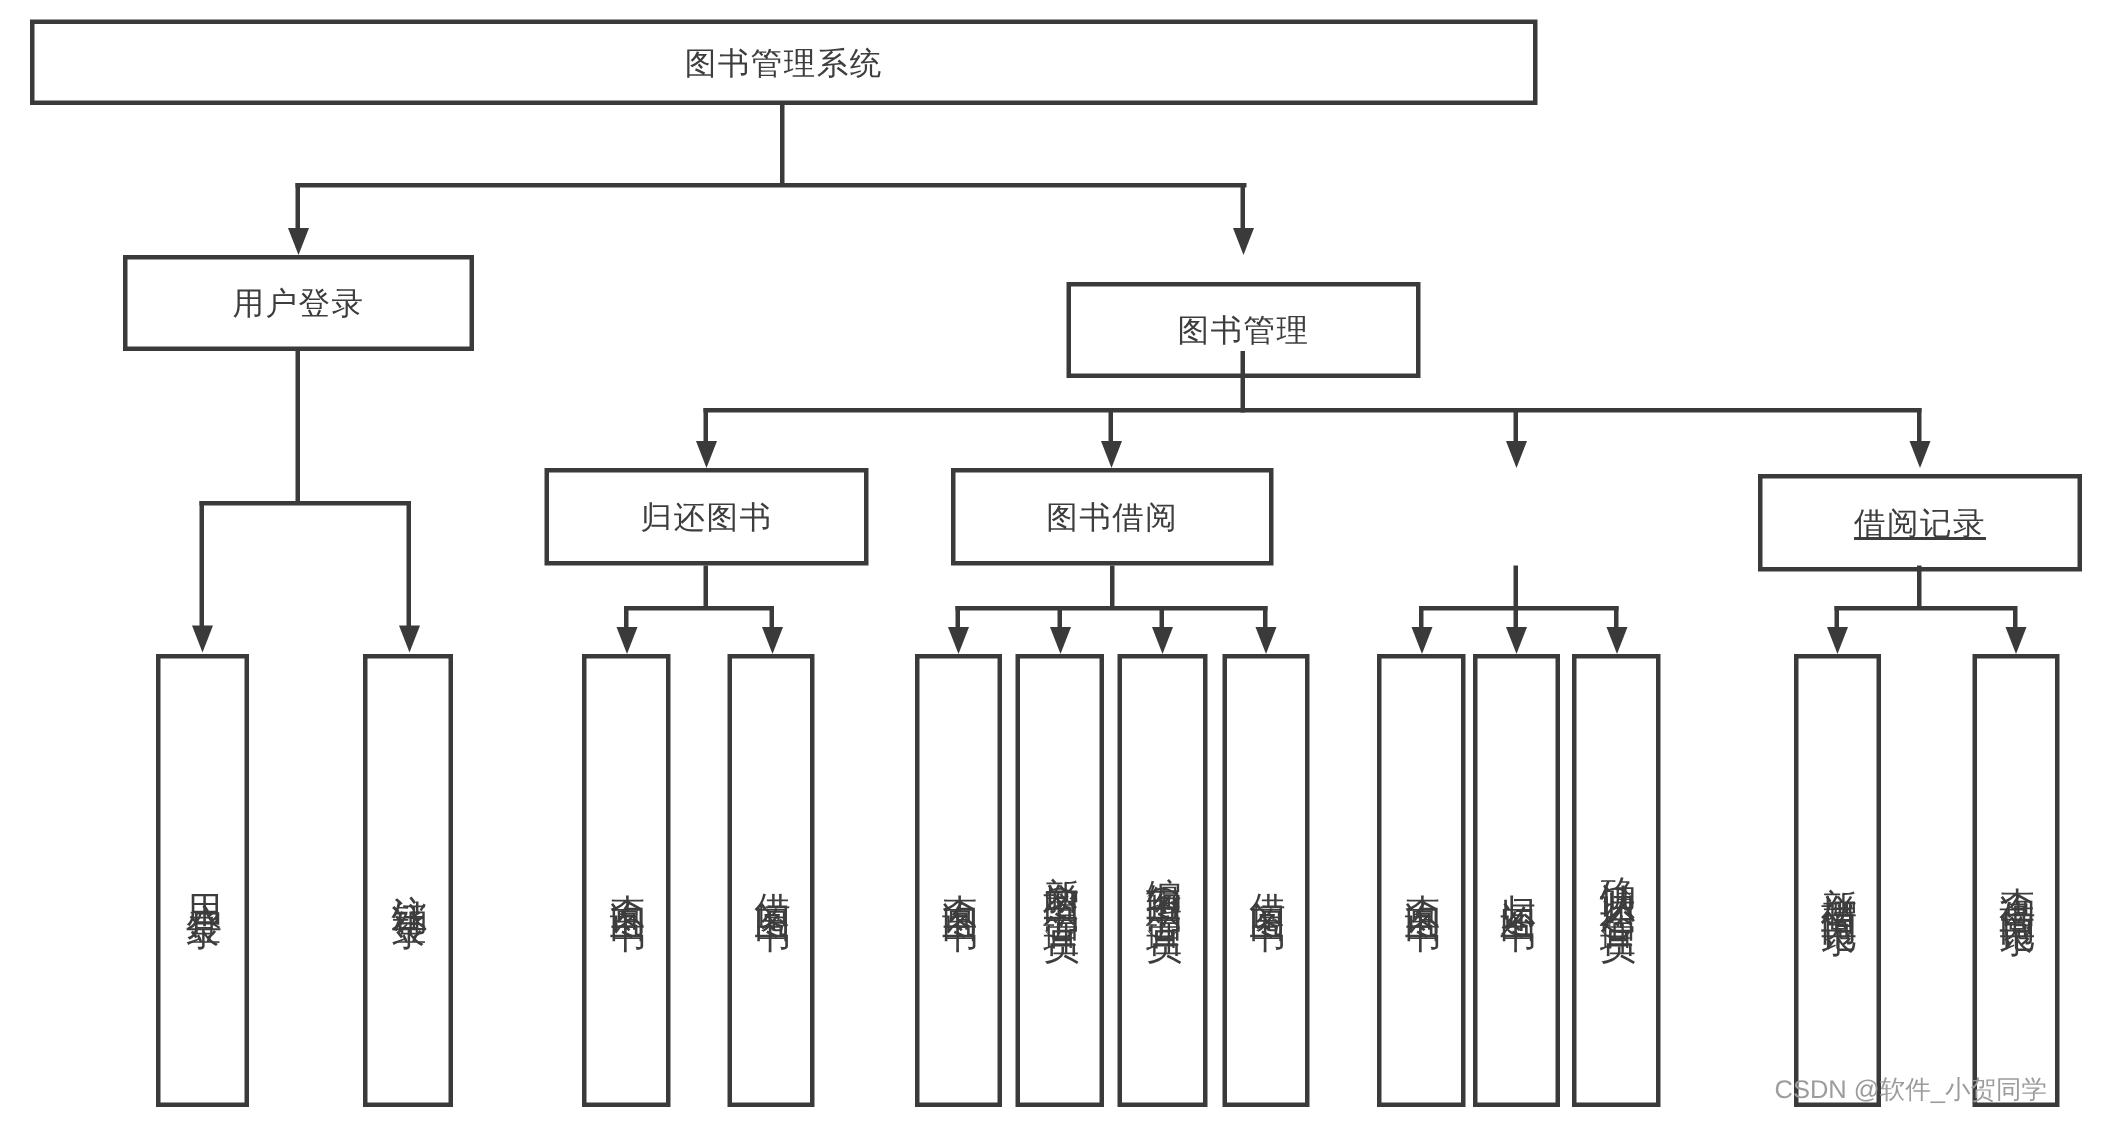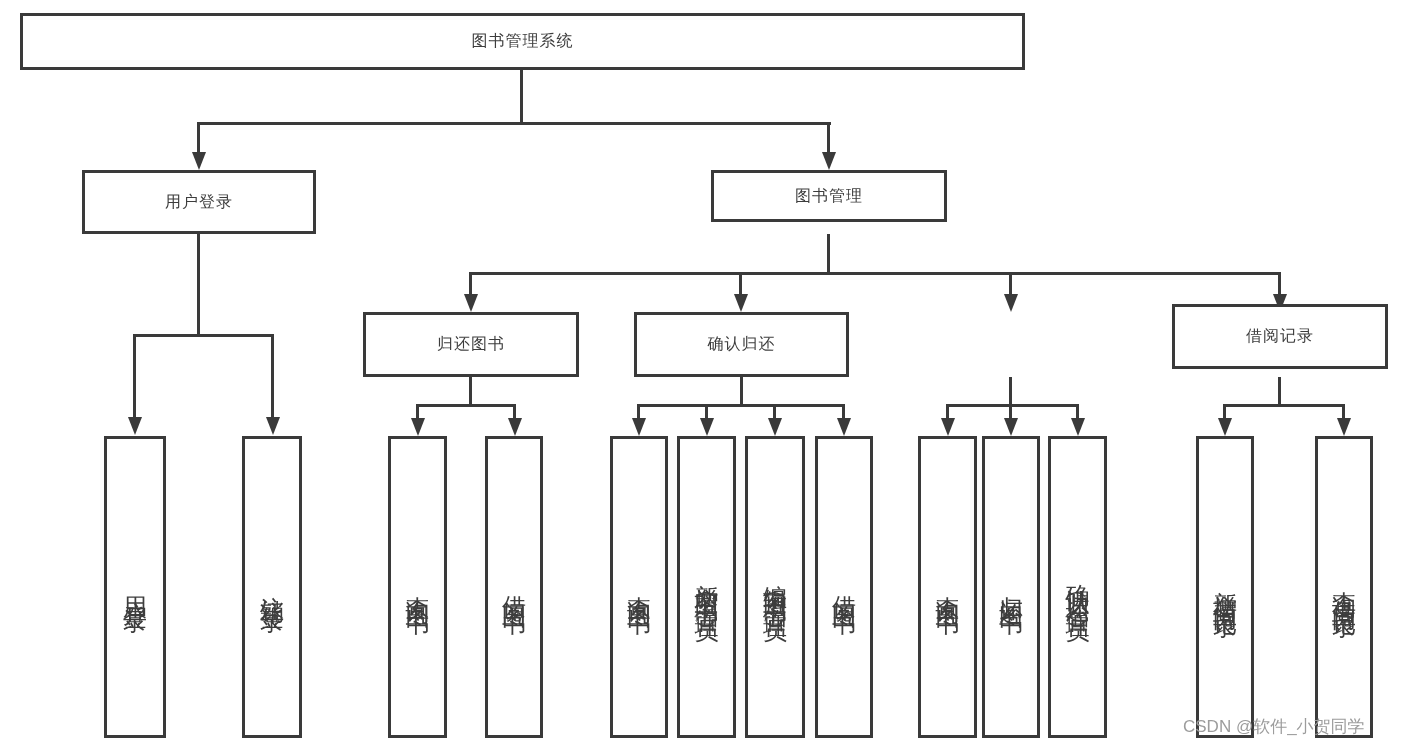--- a/index.html
+++ b/index.html
@@ -21,21 +21,21 @@
     position: absolute;
     box-sizing: border-box;
     background: var(--box_bg);
     border: 3px solid var(--line);
     display: flex;
     align-items: center;
     justify-content: center;
     color: var(--text);
   }
   .hbox span {
-    font-size: 16px;
+    font-size: 21px;
     letter-spacing: 1px;
     white-space: nowrap;
   }
   .vbox span {
     writing-mode: vertical-rl;
     text-orientation: mixed;
     font-size: 24px;
     letter-spacing: 5px;
     line-height: 1;
     white-space: nowrap;
@@ -71,21 +71,21 @@
   <div class="vline" style="left:520px; top:70px; height:54px;"></div>
   <div class="hline" style="left:197px; top:122px; width:634px;"></div>
   <div class="vline" style="left:197px; top:122px; height:32px;"></div>
   <div class="ah" style="left:192px; top:152px;"></div>
   <div class="vline" style="left:827px; top:122px; height:32px;"></div>
   <div class="ah" style="left:822px; top:152px;"></div>
 
   <div class="box hbox" style="left:82px; top:170px; width:234px; height:64px;">
     <span>用户登录</span>
   </div>
-  <div class="box hbox" style="left:711px; top:170px; width:236px; height:52px;">
+  <div class="box hbox" style="left:711px; top:188px; width:236px; height:64px;">
     <span>图书管理</span>
   </div>
 
   <div class="vline" style="left:197px; top:234px; height:102px;"></div>
   <div class="hline" style="left:133px; top:334px; width:141px;"></div>
   <div class="vline" style="left:133px; top:334px; height:85px;"></div>
   <div class="ah" style="left:128px; top:417px;"></div>
   <div class="vline" style="left:271px; top:334px; height:85px;"></div>
   <div class="ah" style="left:266px; top:417px;"></div>
 
@@ -97,23 +97,23 @@
   <div class="ah" style="left:734px; top:294px;"></div>
   <div class="vline" style="left:1009px; top:272px; height:23px;"></div>
   <div class="ah" style="left:1004px; top:294px;"></div>
   <div class="vline" style="left:1278px; top:272px; height:23px;"></div>
   <div class="ah" style="left:1273px; top:294px;"></div>
 
   <div class="box hbox" style="left:363px; top:312px; width:216px; height:65px;">
     <span>归还图书</span>
   </div>
   <div class="box hbox" style="left:634px; top:312px; width:215px; height:65px;">
-    <span>确认归还</span>
+    <span>图书借阅</span>
   </div>
-  <div class="box hbox" style="left:1172px; top:304px; width:216px; height:65px;">
+  <div class="box hbox" style="left:1172px; top:316px; width:216px; height:65px;text-decoration:underline;">
     <span>借阅记录</span>
   </div>
 
   <div class="vline" style="left:469px; top:377px; height:29px;"></div>
   <div class="hline" style="left:416px; top:404px; width:100px;"></div>
   <div class="vline" style="left:416px; top:404px; height:16px;"></div>
   <div class="ah" style="left:411px; top:418px;"></div>
   <div class="vline" style="left:513px; top:404px; height:16px;"></div>
   <div class="ah" style="left:508px; top:418px;"></div>
 

